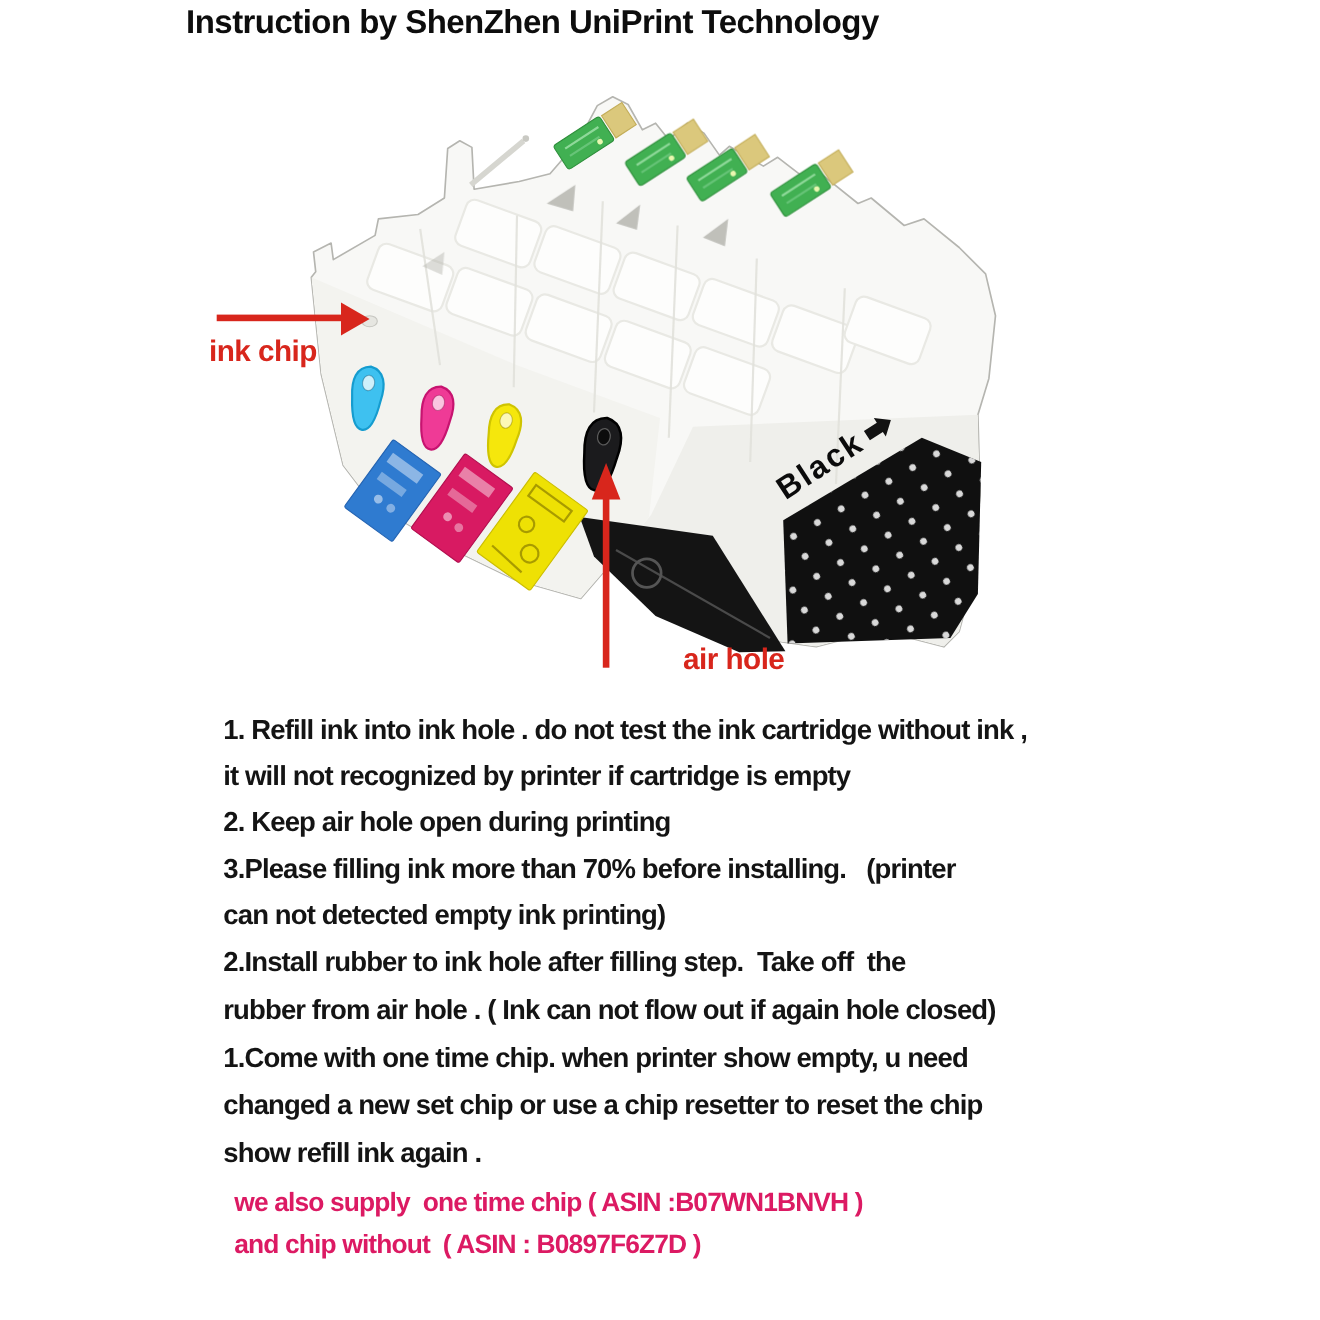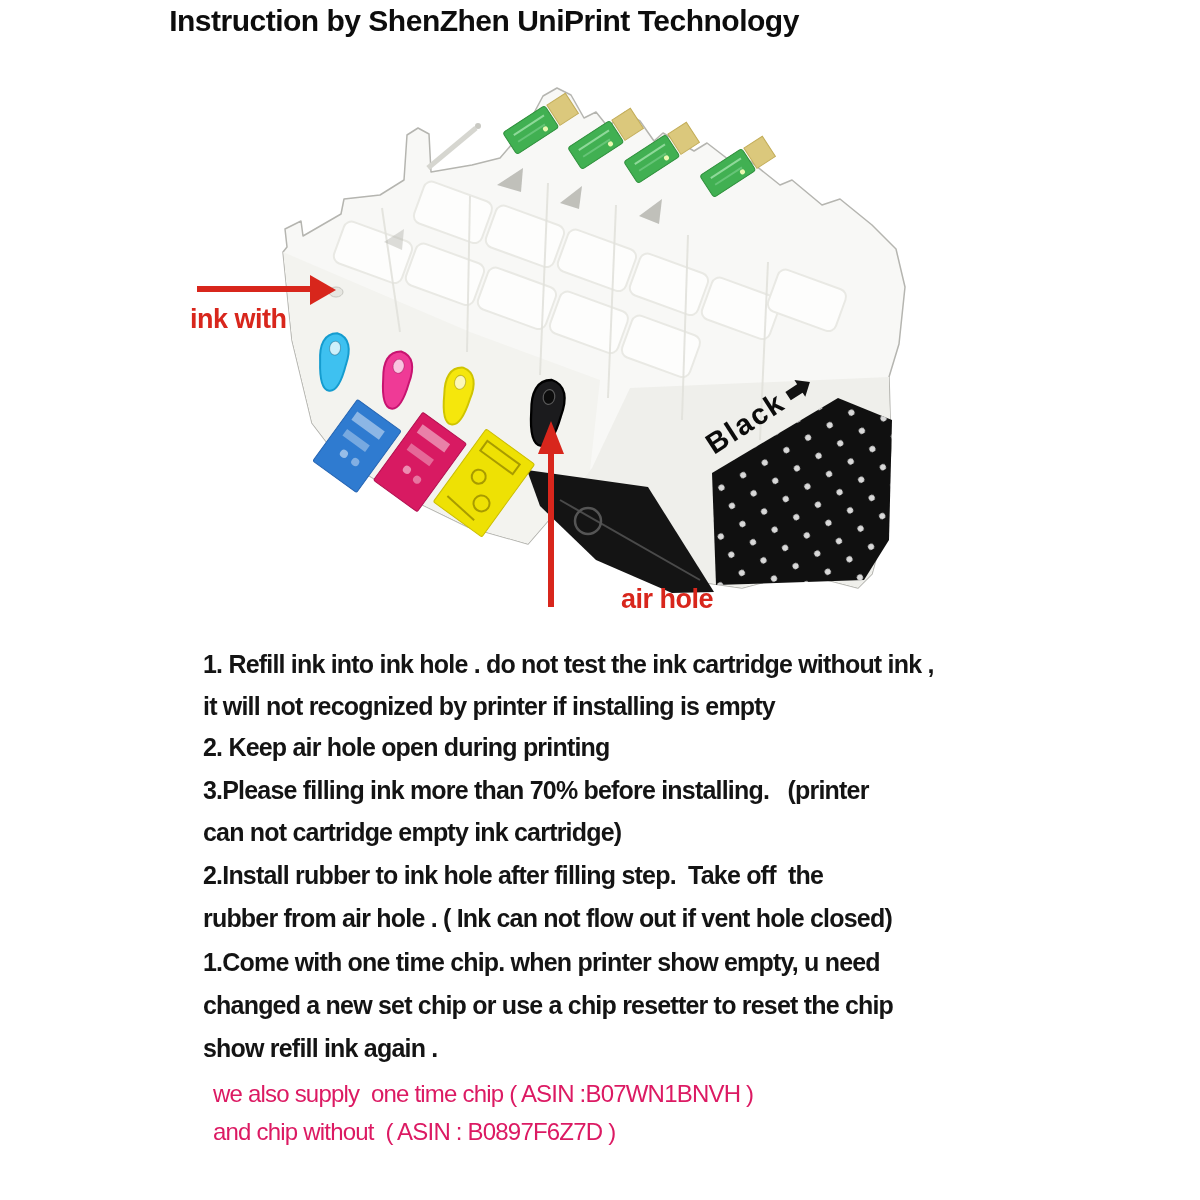--- a/index.html
+++ b/index.html
@@ -20,21 +20,21 @@
   }
   .annot.ink{left:190px;top:304px;}
   .annot.air{left:577px;top:584px;margin-left:44px;}
   .iline{
     position:absolute;left:203px;white-space:pre;
     font-size:25px;font-weight:bold;letter-spacing:-0.8px;
     color:var(--text-black,#141414);
   }
   .pline{
     position:absolute;left:213px;white-space:pre;
-    font-size:24px;font-weight:normal;letter-spacing:-0.8px;
+    font-size:24px;font-weight:bold;letter-spacing:-0.8px;
     color:var(--note-pink,#dc1a63);
   }
   
   .red-fill{fill:var(--accent-red,#d8261c);}
   .c-cyan{fill:var(--ink-cyan,#3ec1f0);}
   .c-magenta{fill:var(--ink-magenta,#ef3a96);}
   .c-yellow{fill:var(--ink-yellow,#f5e70c);}
   .c-black{fill:var(--ink-black,#1b1b1d);}
   .l-blue{fill:var(--label-blue,#2f7bd0);}
   .l-magenta{fill:var(--label-magenta,#d81a62);}
@@ -213,31 +213,31 @@
       <rect x="197" y="286" width="115" height="6" class="red-fill"></rect>
       <path d="M310,275 L336,290 L310,305 Z" class="red-fill"></path>
     </g>
     <g>
       <rect x="548" y="448" width="6" height="159" class="red-fill"></rect>
       <path d="M538,454 L551,421 L564,454 Z" class="red-fill"></path>
     </g>
   </g>
 </svg>
 
-<div class="annot ink">ink with</div>
+<div class="annot ink">ink chip</div>
 <div class="annot air">air hole</div>
 
 <div>
   <div class="iline" style="top:650px">1. Refill ink into ink hole . do not test the ink cartridge without ink ,</div>
-  <div class="iline" style="top:692px">it will not recognized by printer if installing is empty</div>
+  <div class="iline" style="top:692px">it will not recognized by printer if cartridge is empty</div>
   <div class="iline" style="top:733px">2. Keep air hole open during printing</div>
   <div class="iline" style="top:776px">3.Please filling ink more than 70% before installing.   (printer</div>
-  <div class="iline" style="top:818px">can not cartridge empty ink cartridge)</div>
+  <div class="iline" style="top:818px">can not detected empty ink printing)</div>
   <div class="iline" style="top:861px">2.Install rubber to ink hole after filling step.  Take off  the</div>
-  <div class="iline" style="top:904px">rubber from air hole . ( Ink can not flow out if vent hole closed)</div>
+  <div class="iline" style="top:904px">rubber from air hole . ( Ink can not flow out if again hole closed)</div>
   <div class="iline" style="top:948px">1.Come with one time chip. when printer show empty, u need</div>
   <div class="iline" style="top:991px">changed a new set chip or use a chip resetter to reset the chip</div>
   <div class="iline" style="top:1034px">show refill ink again .</div>
 </div>
 
 <div>
   <div class="pline" style="top:1080px">we also supply  one time chip ( ASIN :B07WN1BNVH )</div>
   <div class="pline" style="top:1118px">and chip without  ( ASIN : B0897F6Z7D )</div>
 </div>
 

